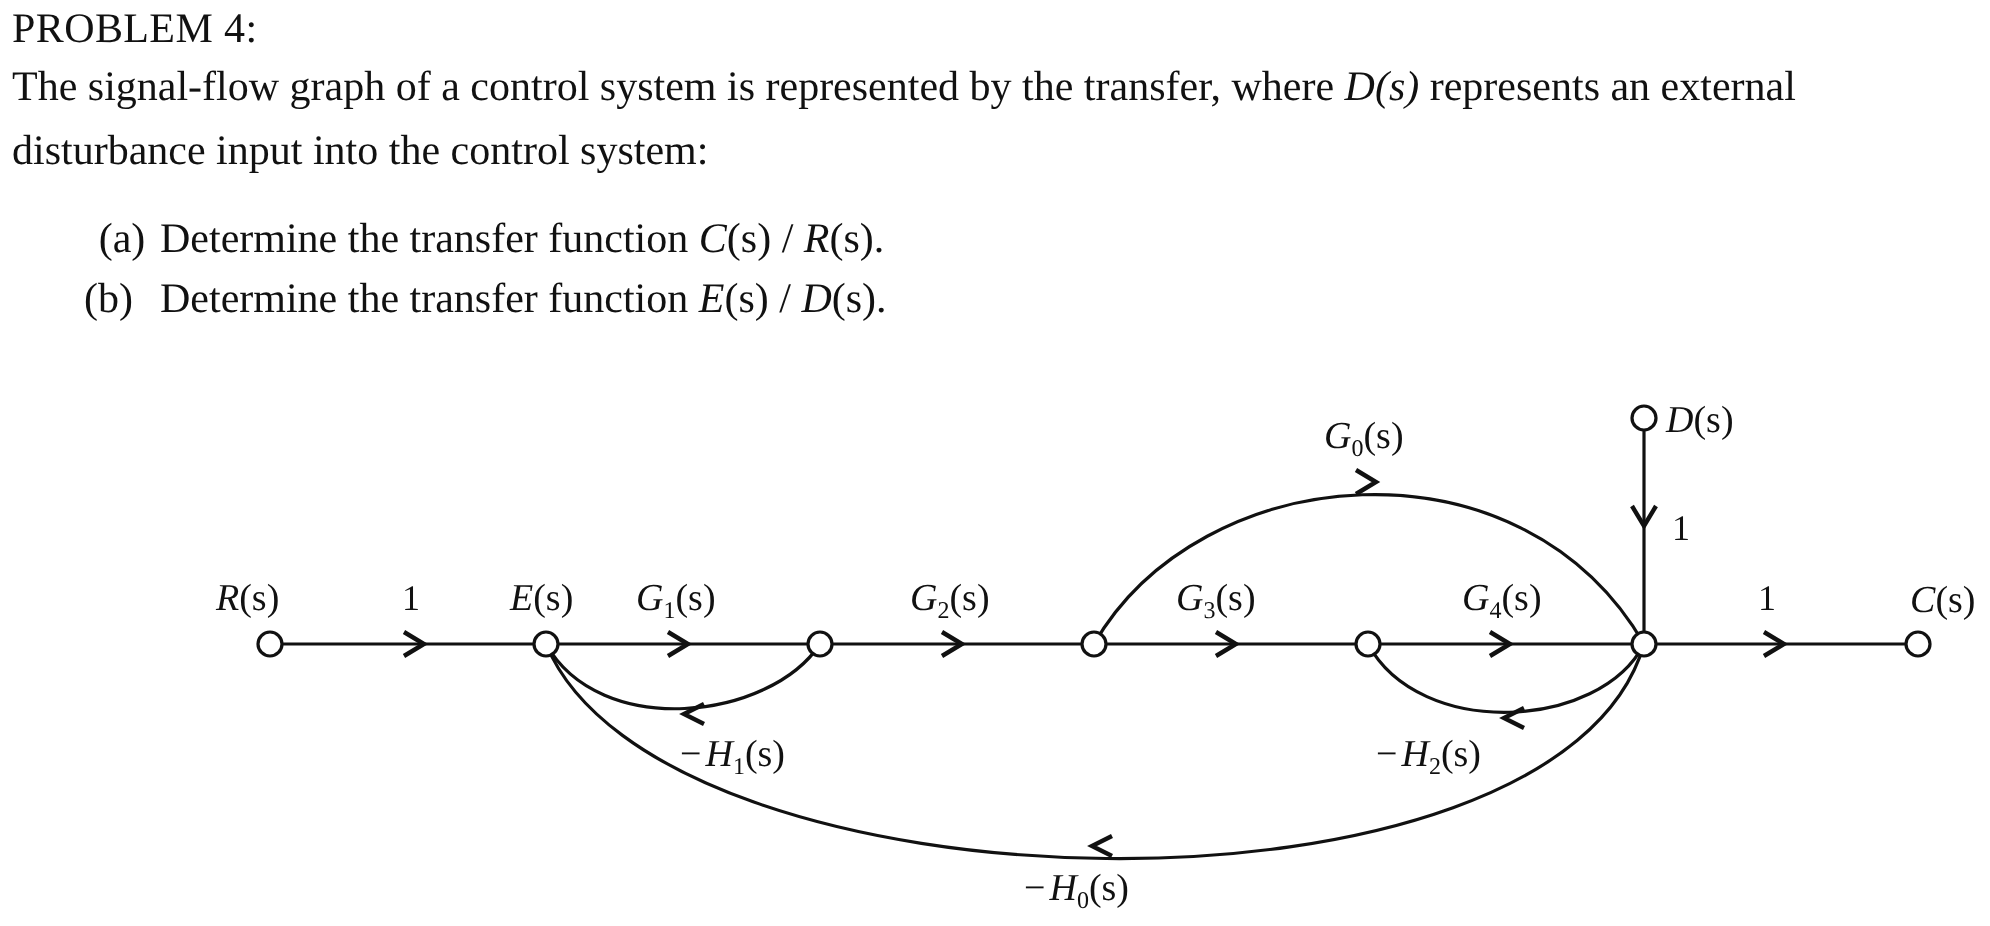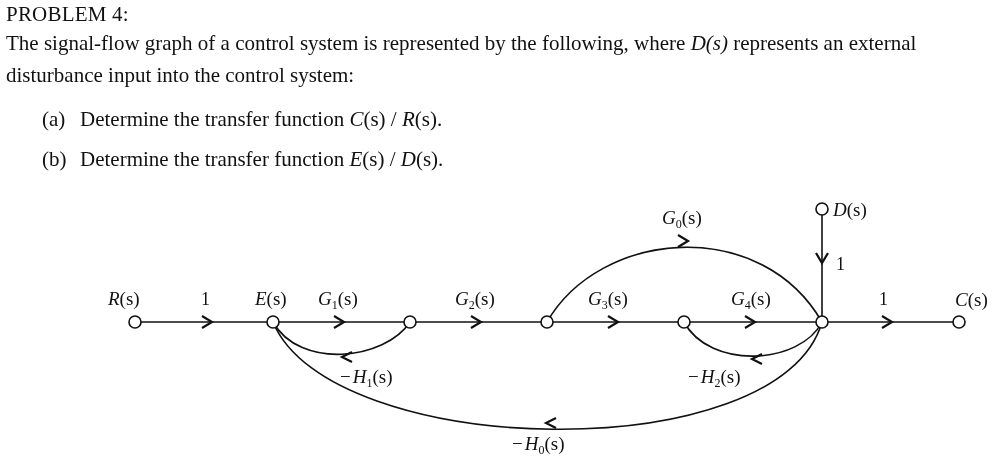--- a/index.html
+++ b/index.html
@@ -2,34 +2,34 @@
 <html><head>
   <meta charset="utf-8">
   <style>
     html, body { margin: 0; padding: 0; background: #ffffff; }
     body { width: 995px; height: 463px; position: relative; overflow: hidden;
            font-family: "Liberation Serif", "DejaVu Serif", serif; color: #111; }
     .title { position: absolute; left: 6px; top: 2px; font-weight: normal; font-size: 21px; letter-spacing: 0.2px; }
     .para { position: absolute; left: 6px; top: 27px; width: 990px; font-size: 21px; line-height: 32px; }
     .para i { font-style: italic; }
     .q { position: absolute; left: 42px; font-size: 21px; }
-    .q1 { top: 107px; }
-    .q2 { top: 147px; }
+    .q1 { top: 107px; text-align: center; }
+    .q2 { top: 137px; }
     .q .lbl { display: inline-block; width: 38px; }
     .q i { font-style: italic; }
     svg { position: absolute; left: 0; top: 0; }
     .lab { font-family: "Liberation Serif", "DejaVu Serif", serif; font-style: italic; font-size: 19px; fill: #111; }
     .num { font-family: "Liberation Serif", "DejaVu Serif", serif; font-size: 18px; fill: #111; }
     .sub { font-size: 12px; font-style: normal; }
   </style>
 </head>
 <body>
 
 <div class="title">PROBLEM 4:</div>
-<div class="para"><span>The signal-flow graph of a control system is represented by the following, where </span><i>D(s)</i><span> represents an external disturbance input into the control system:</span></div>
+<div class="para"><span>The signal-flow graph of a control system is represented by the transfer, where </span><i>D(s)</i><span> represents an external disturbance input into the control system:</span></div>
 
 <div class="q q1"><span class="lbl">(a)</span><span>Determine the transfer function </span><i>C</i><span>(s) / </span><i>R</i><span>(s).</span></div>
 <div class="q q2"><span class="lbl">(b)</span><span>Determine the transfer function </span><i>E</i><span>(s) / </span><i>D</i><span>(s).</span></div>
 
 <svg width="995" height="463" viewBox="0 0 995 463">
   <g fill="none" stroke="#111" stroke-width="1.6">
 
     <line x1="135" y1="322" x2="959" y2="322"></line>
 
     <line x1="822" y1="209" x2="822" y2="322"></line>

